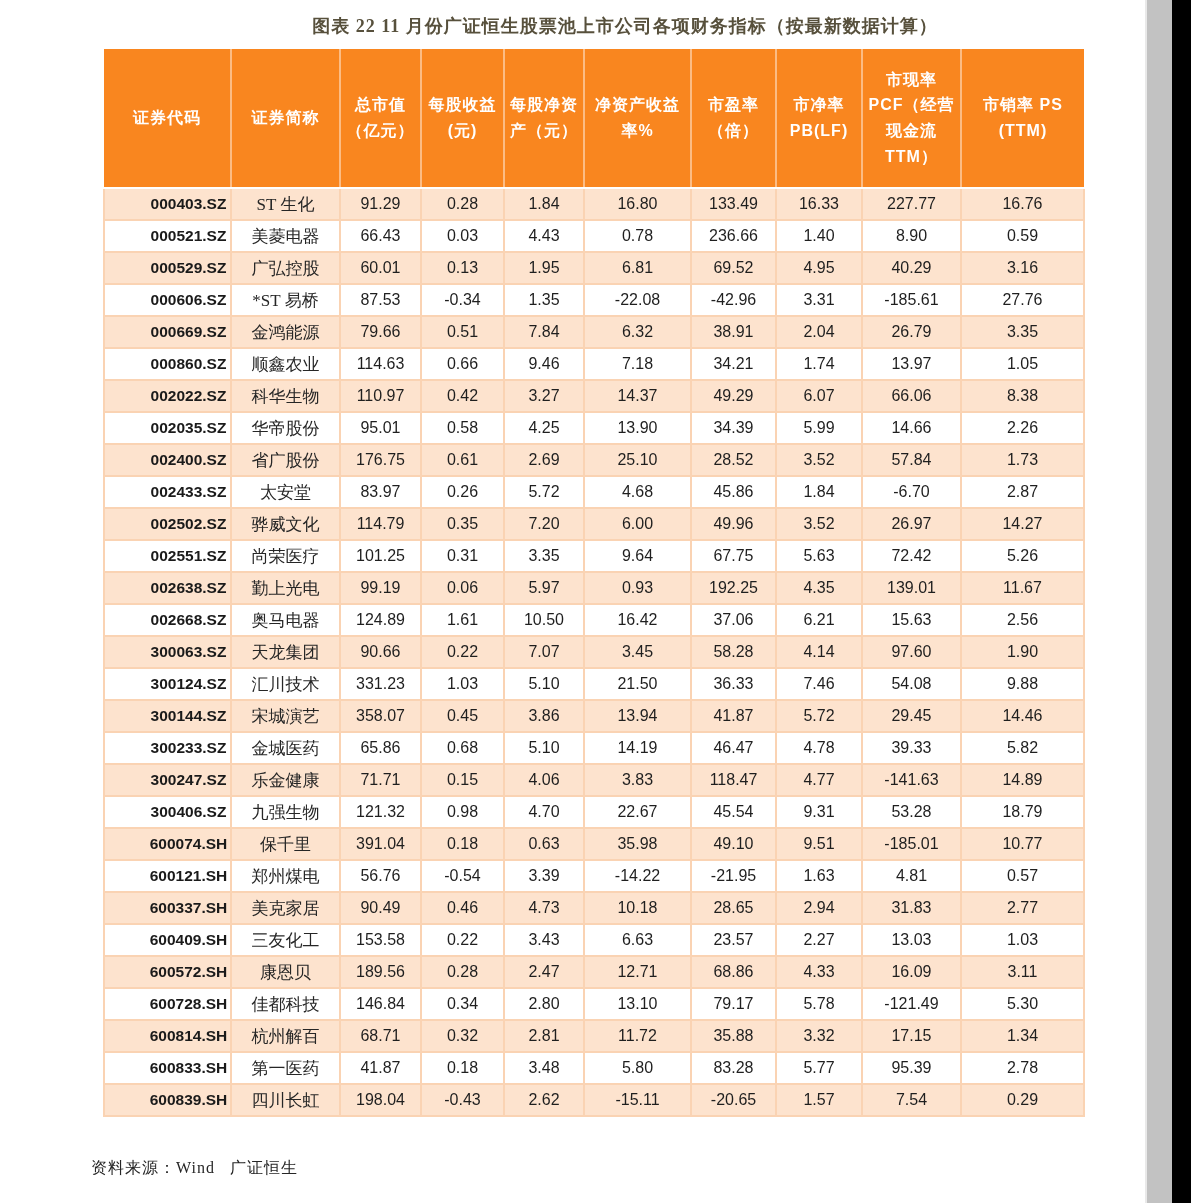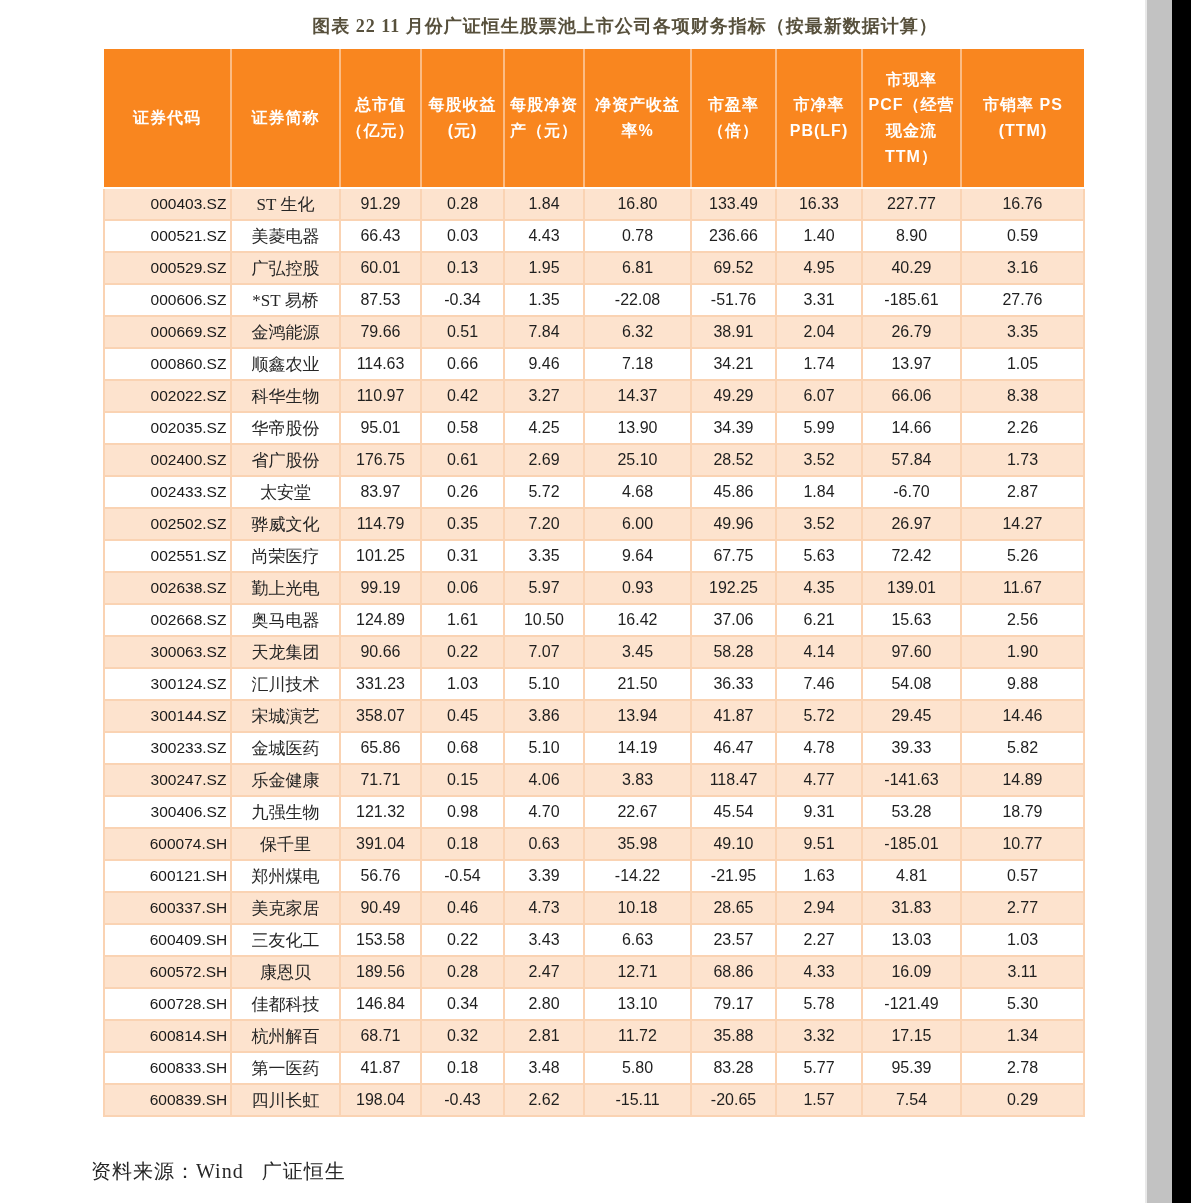--- a/index.html
+++ b/index.html
@@ -49,26 +49,26 @@
     height: 30px;
     padding: 0 2px;
     text-align: center;
     vertical-align: middle;
     font-size: 16px;
     color: #1f1f1f;
     border: 2px solid var(--grid-line, #FAD3B3);
   }
   tbody tr:nth-child(odd)  { background: var(--row-alt-bg, #FDE3CE); }
   tbody tr:nth-child(even) { background: #ffffff; }
-  td.code { font-weight: normal; color: var(--code-text, #1a1a1a); font-size: 15.5px; padding-left: 44px; }
+  td.code { font-weight: bold; color: var(--code-text, #1a1a1a); font-size: 15.5px; padding-left: 44px; }
   td.name { font-family: "Liberation Serif", serif; font-size: 17px; color: #262626; }
   .source-note {
     position: absolute; left: 91px; top: 1158px;
     font-family: "Liberation Serif", serif;
-    font-size: 20px;
+    font-size: 16px;
     letter-spacing: 1px;
     color: #262626;
     white-space: pre;
   }
   .scroll-track {
     position: absolute; left: 1145px; top: 0;
     width: 27px; height: 1203px;
     background: var(--scrollbar-gray, #C2C2C2);
     border-left: 2px solid #E9E9E9;
     box-sizing: border-box;
@@ -149,21 +149,21 @@
           <td class="num">40.29</td>
           <td class="num">3.16</td>
         </tr>
         <tr>
           <td class="code">000606.SZ</td>
           <td class="name">*ST 易桥</td>
           <td class="num">87.53</td>
           <td class="num">-0.34</td>
           <td class="num">1.35</td>
           <td class="num">-22.08</td>
-          <td class="num">-51.76</td>
+          <td class="num">-42.96</td>
           <td class="num">3.31</td>
           <td class="num">-185.61</td>
           <td class="num">27.76</td>
         </tr>
         <tr>
           <td class="code">000669.SZ</td>
           <td class="name">金鸿能源</td>
           <td class="num">79.66</td>
           <td class="num">0.51</td>
           <td class="num">7.84</td>

